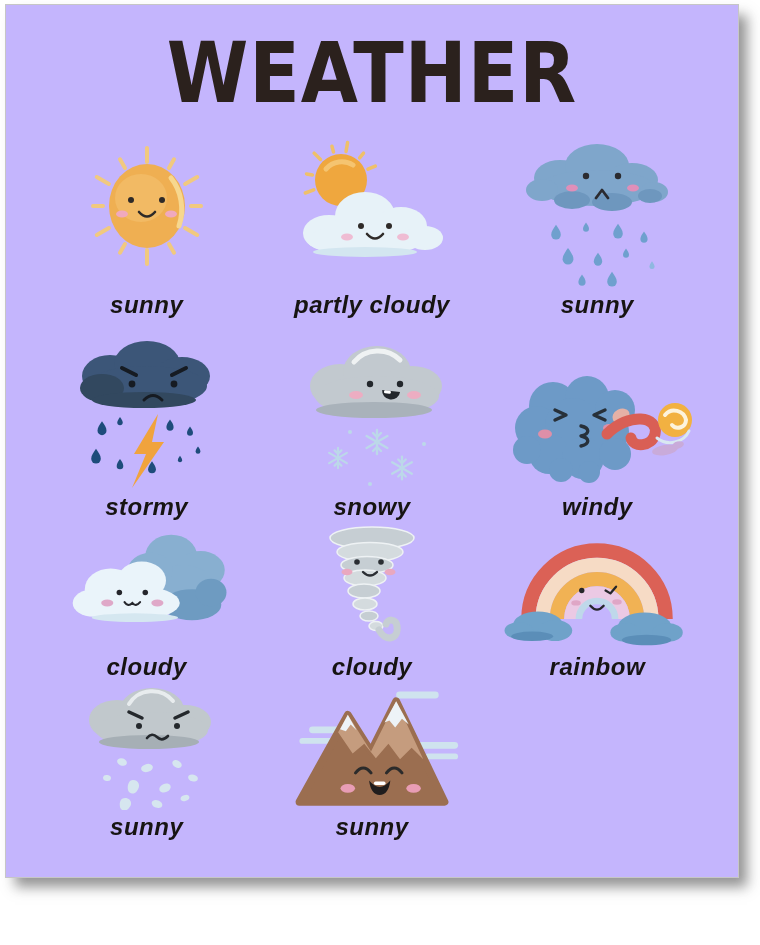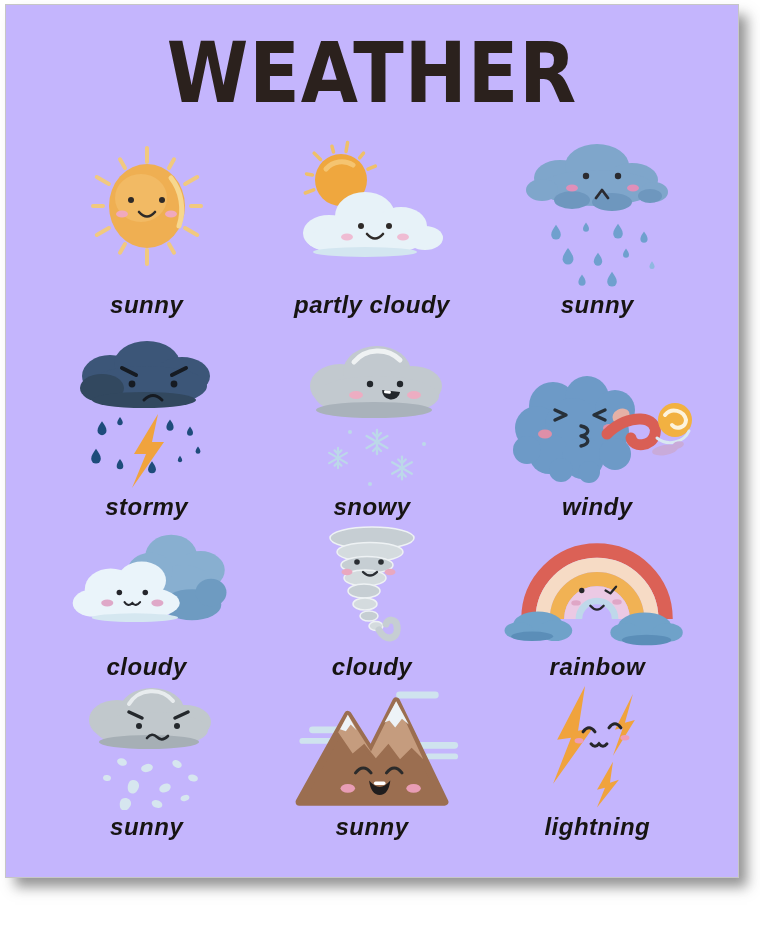--- a/index.html
+++ b/index.html
@@ -358,33 +358,16 @@
         <path d="M108 96 q8 -10 16 0"></path>
       </g>
       <ellipse cx="68" cy="112" rx="7.5" ry="4.5" fill="#e89db5"></ellipse>
       <ellipse cx="136" cy="112" rx="7.5" ry="4.5" fill="#e89db5"></ellipse>
       <path d="M90 104 q11 13 22 0 q-2 15 -11 15 q-9 0 -11 -15 z" fill="#201d1d"></path>
       <rect x="95" y="105" width="12" height="3.5" rx="1.7" fill="#ffffff"></rect>
     </svg>
     <span class="label">sunny</span>
    </div>
 
-   <div class="cell">
-    <svg class="icon" width="140" height="130" viewBox="0 0 140 130">
-      <g fill="#f0a33d">
-        <path d="M58 6 L30 60 L44 58 L26 104 L66 48 L51 51 Z"></path>
-        <path d="M106 14 L88 50 L96 48 L86 76 L108 40 L98 43 Z"></path>
-        <path d="M86 82 L70 110 L78 108 L70 128 L92 100 L83 103 Z"></path>
-      </g>
-      <g stroke="#26262a" stroke-width="3" fill="none" stroke-linecap="round">
-        <path d="M56 52 q6 -8 12 0"></path>
-        <path d="M82 48 q6 -8 12 0"></path>
-        <path d="M64 64 q4 5 8 0 q4 5 8 0"></path>
-      </g>
-      <ellipse cx="52" cy="61" rx="4.5" ry="2.8" fill="#ee9db8"></ellipse>
-      <ellipse cx="98" cy="58" rx="4.5" ry="2.8" fill="#ee9db8"></ellipse>
-    </svg>
-    <span class="label">lightning</span>
-   </div>
 
   </div>
  </div>
 </div>
 
 </body></html>

